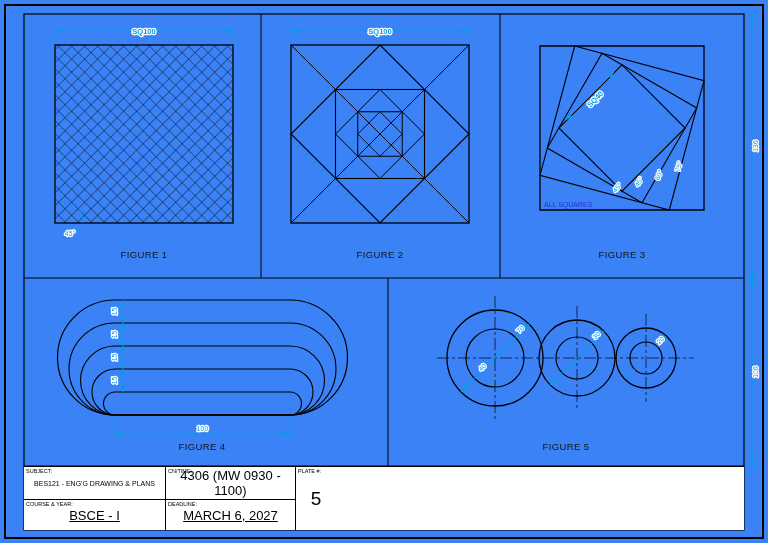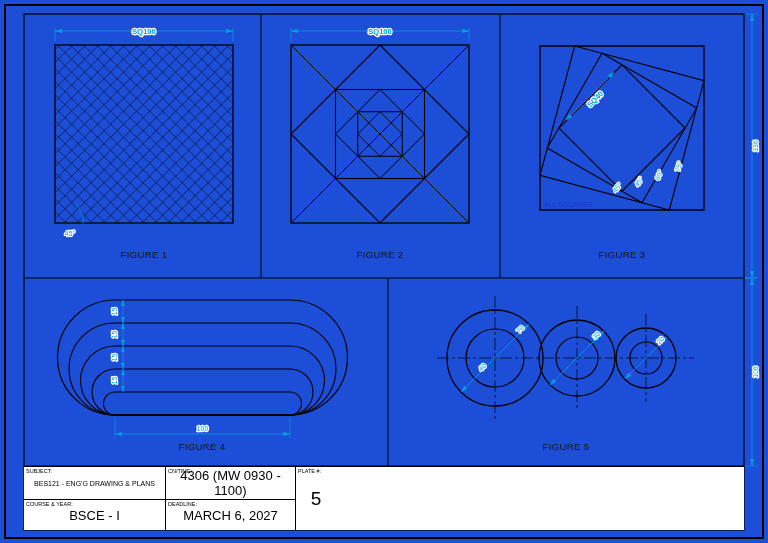--- a/index.html
+++ b/index.html
@@ -1,28 +1,28 @@
 <!DOCTYPE html>
 <html><head>
 <meta charset="utf-8">
 <style>
   html,body{margin:0;padding:0;background:#ffffff;}
-  .sheet{position:relative;width:768px;height:543px;background:#1d4ed8;font-family:"Liberation Sans",sans-serif;overflow:hidden;}
+  .sheet{position:relative;width:768px;height:543px;background:#3b82f6;font-family:"Liberation Sans",sans-serif;overflow:hidden;}
   .sheet svg{position:absolute;left:0;top:0;}
   svg text{font-family:"Liberation Sans",sans-serif;}
   .dimtext{fill:#00a0e0;font-weight:700;font-size:7.5px;paint-order:stroke;stroke:#ffffff;stroke-width:2.6px;stroke-linejoin:round;}
   .dimsm{fill:#00a0e0;font-weight:400;font-size:6.8px;paint-order:stroke;stroke:#ffffff;stroke-width:2.4px;stroke-linejoin:round;}
   .notetext{fill:#2233cc;font-size:7px;font-weight:400;}
   .figlabel{fill:#141414;font-size:9.5px;letter-spacing:.4px;}
   
   .tb{position:absolute;left:24px;top:466px;width:720px;height:64px;display:flex;box-sizing:border-box;border-top:1px solid #000;background:#fff;}
   .tb-col{position:relative;height:100%;box-sizing:border-box;}
   .tb-col + .tb-col{border-left:1px solid #000;}
   .tb-half{position:relative;height:32px;box-sizing:border-box;}
-  .tb-half + .tb-half{border-top:1px solid #000;}
+  .tb-half + .tb-half{border-top:1px solid #000;text-decoration:underline;}
   .tb-label{position:absolute;top:1px;left:2px;font-size:5.5px;color:#000;white-space:nowrap;}
   .tb-value{display:flex;align-items:center;justify-content:center;width:100%;height:100%;font-size:13px;color:#000;text-align:center;padding:0 2px;box-sizing:border-box;}
   .tb-value.small{font-size:7px;}
   .tb-value.plate{font-size:19px;}
 </style>
 </head>
 <body>
 
 <div class="sheet">
 

